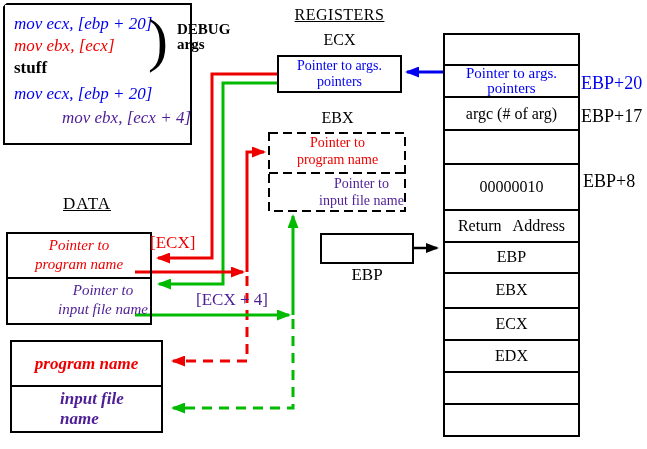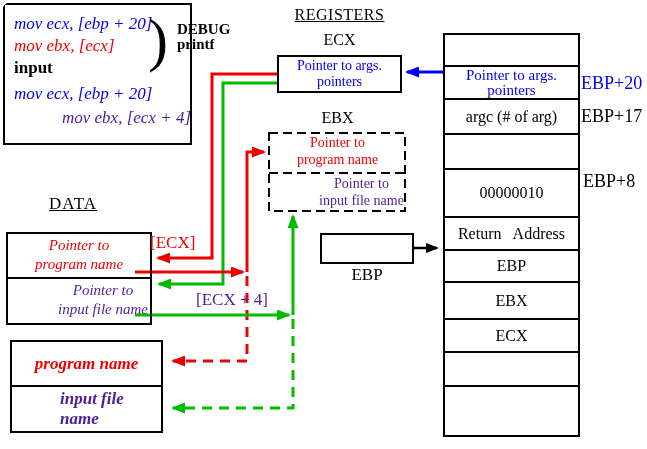--- a/index.html
+++ b/index.html
@@ -43,21 +43,21 @@
              justify-content:center;font-size:16px;}
   .stack-row:last-child{border-bottom:none;}
   .stack-row.twolines{font-size:15px;line-height:15px;text-align:center;}
   .stack-row.wide{word-spacing:8px;}
   .offset-label{font-size:18px;white-space:nowrap;}
   .off20{left:581px;top:73px;}
   .off16{left:581px;top:106px;}
   .off8{left:583px;top:171px;}
 
   
-  .data-title{left:0;top:194px;width:146px;font-size:17px;letter-spacing:1px;}
+  .data-title{left:14px;top:194px;width:146px;font-size:17px;letter-spacing:1px;}
   .data-box{left:6px;top:232px;width:146px;height:93px;border:2px solid #000;box-sizing:border-box;}
   .data-cell{box-sizing:border-box;font-size:15px;line-height:19px;padding-top:2px;font-style:italic;}
   .data-cell1{height:45px;border-bottom:2px solid #000;}
   .data-cell2{height:44px;}
 
   
   .strings-box{left:10px;top:340px;width:153px;height:93px;border:2px solid #000;box-sizing:border-box;}
   .str-cell{box-sizing:border-box;display:flex;align-items:center;justify-content:center;
             font-size:17px;font-style:italic;font-weight:bold;}
   .str-cell1{height:45px;border-bottom:2px solid #000;}
@@ -113,27 +113,27 @@
     <path d="M293,315 L293,216" fill="none" stroke="#00bb00" stroke-width="3" marker-end="url(#ar-green)"></path>
 
     <path d="M293,319 L293,408 L173,408" fill="none" stroke="#00bb00" stroke-width="3" stroke-dasharray="10,7" marker-end="url(#ar-green)"></path>
 
     <path d="M414,248 L437,248" fill="none" stroke="#000" stroke-width="2.5" marker-end="url(#ar-black)"></path>
   </svg>
 
   <div class="abs code-box">
     <div class="code-line cl0 blue italic">mov ecx, [ebp + 20]</div>
     <div class="code-line cl1 red italic">mov ebx, [ecx]</div>
-    <div class="code-line cl2 bold">input</div>
+    <div class="code-line cl2 bold">stuff</div>
     <div class="code-line cl3 blue italic">mov ecx, [ebp + 20]</div>
     <div class="code-line cl4 green italic">mov ebx, [ecx + 4]</div>
   </div>
   <div class="abs brace">)</div>
   <div class="abs debug-note pre">DEBUG
-printf</div>
+args</div>
 
   <div class="abs registers-title center u">REGISTERS</div>
   <div class="abs ecx-label center">ECX</div>
   <div class="abs ecx-box center blue pre">Pointer to args.
 pointers</div>
 
   <div class="abs ebx-label center">EBX</div>
   <div class="abs ebx-box">
     <div class="ebx-slot ebx-slot1 center red pre">Pointer to
 program name</div>
@@ -145,20 +145,21 @@
     <div class="stack-row" style="height:32px"></div>
     <div class="stack-row twolines blue pre" style="height:33px">Pointer to args.
 pointers</div>
     <div class="stack-row" style="height:35px">argc (# of arg)</div>
     <div class="stack-row" style="height:35px"></div>
     <div class="stack-row" style="height:48px">00000010</div>
     <div class="stack-row wide" style="height:33px">Return Address</div>
     <div class="stack-row" style="height:32px">EBP</div>
     <div class="stack-row" style="height:37px">EBX</div>
     <div class="stack-row" style="height:33px">ECX</div>
+    <div class="stack-row" style="height:33px">EDX</div>
     <div class="stack-row" style="height:34px"></div>
     <div class="stack-row" style="height:31px"></div>
   </div>
   <div class="abs offset-label off20 blue">EBP+20</div>
   <div class="abs offset-label off16">EBP+17</div>
   <div class="abs offset-label off8">EBP+8</div>
 
   <div class="abs data-title center u">DATA</div>
   <div class="abs data-box">
     <div class="data-cell data-cell1 center red pre">Pointer to

